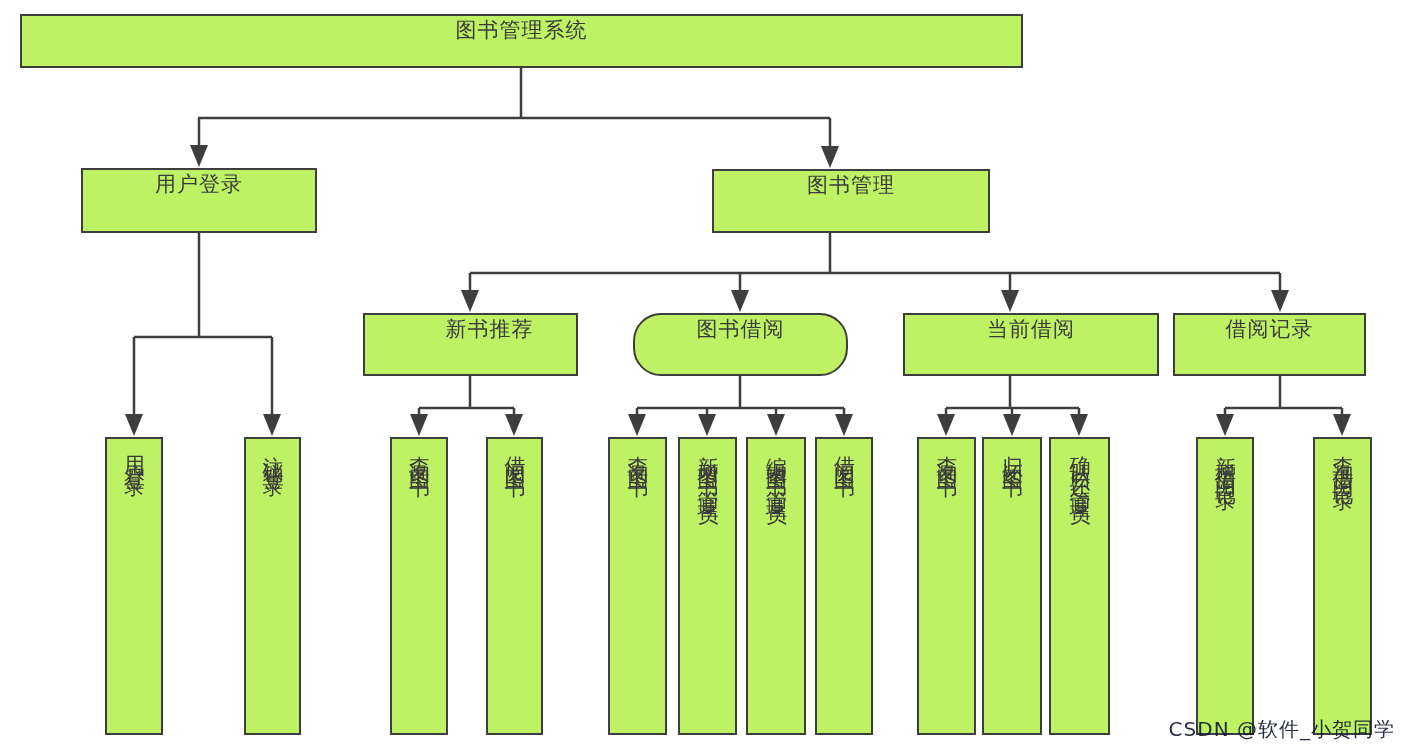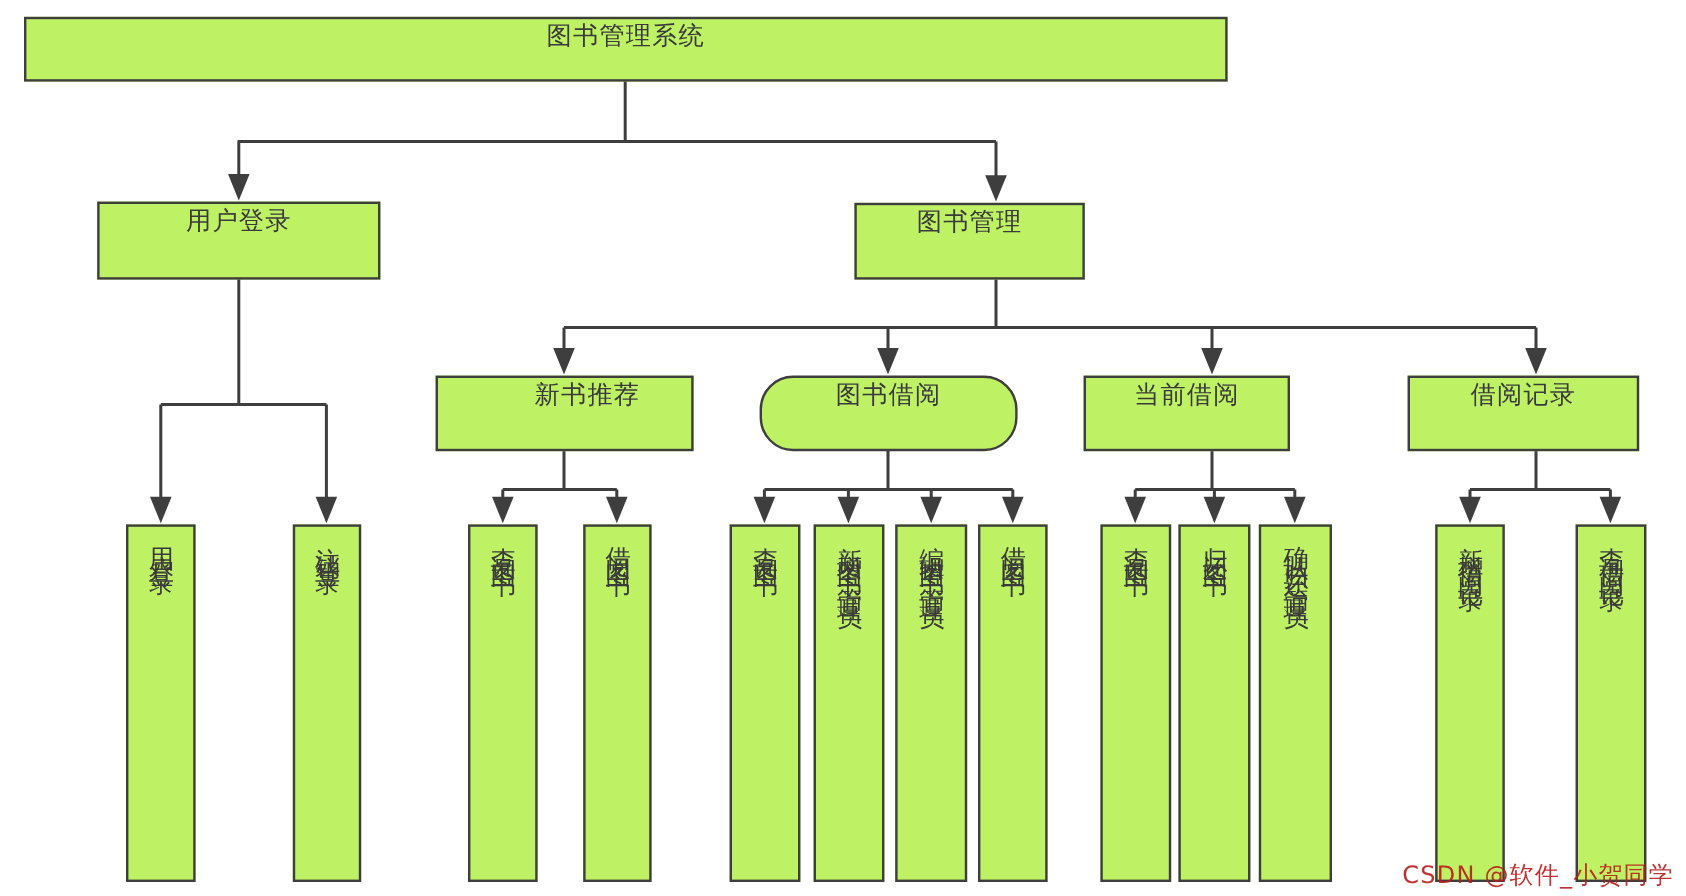--- a/index.html
+++ b/index.html
@@ -36,21 +36,21 @@
     text-orientation: mixed;
     font-size: 21px;
     letter-spacing: 7px;
     line-height: 1;
   }
   .watermark {
     position: absolute;
     right: 10px;
     bottom: 4px;
     font-size: 20px;
-    color: #b91c1c;
+    color: #0f172a;
     opacity: 0.9;
     letter-spacing: 1px;
     z-index: 5;
     white-space: nowrap;
   }
 </style>
 </head>
 <body>
 
 <div class="stage">
@@ -95,31 +95,31 @@
     </g>
   </svg>
 
   <div class="box h-box" style="left:20px; top:14px; width:1003px; height:54px;">
     <span>图书管理系统</span>
   </div>
 
   <div class="box h-box" style="left:81px; top:168px; width:236px; height:65px;">
     <span>用户登录</span>
   </div>
-  <div class="box h-box" style="left:712px; top:169px; width:192px; height:64px;">
+  <div class="box h-box" style="left:712px; top:169px; width:278px; height:64px;">
     <span>图书管理</span>
   </div>
 
   <div class="box h-box" style="left:363px; top:313px; width:215px; height:63px;padding-left:38px;">
     <span>新书推荐</span>
   </div>
   <div class="box h-box" style="left:633px; top:313px; width:215px; height:63px;border-radius:28px;">
     <span>图书借阅</span>
   </div>
-  <div class="box h-box" style="left:903px; top:313px; width:172px; height:63px;">
+  <div class="box h-box" style="left:903px; top:313px; width:256px; height:63px;">
     <span>当前借阅</span>
   </div>
   <div class="box h-box" style="left:1173px; top:313px; width:193px; height:63px;">
     <span>借阅记录</span>
   </div>
 
   <div class="box v-box" style="left:105px; top:437px; width:58px; height:298px;">
     <span>用户登录</span>
   </div>
   <div class="box v-box" style="left:244px; top:437px; width:57px; height:298px;">

